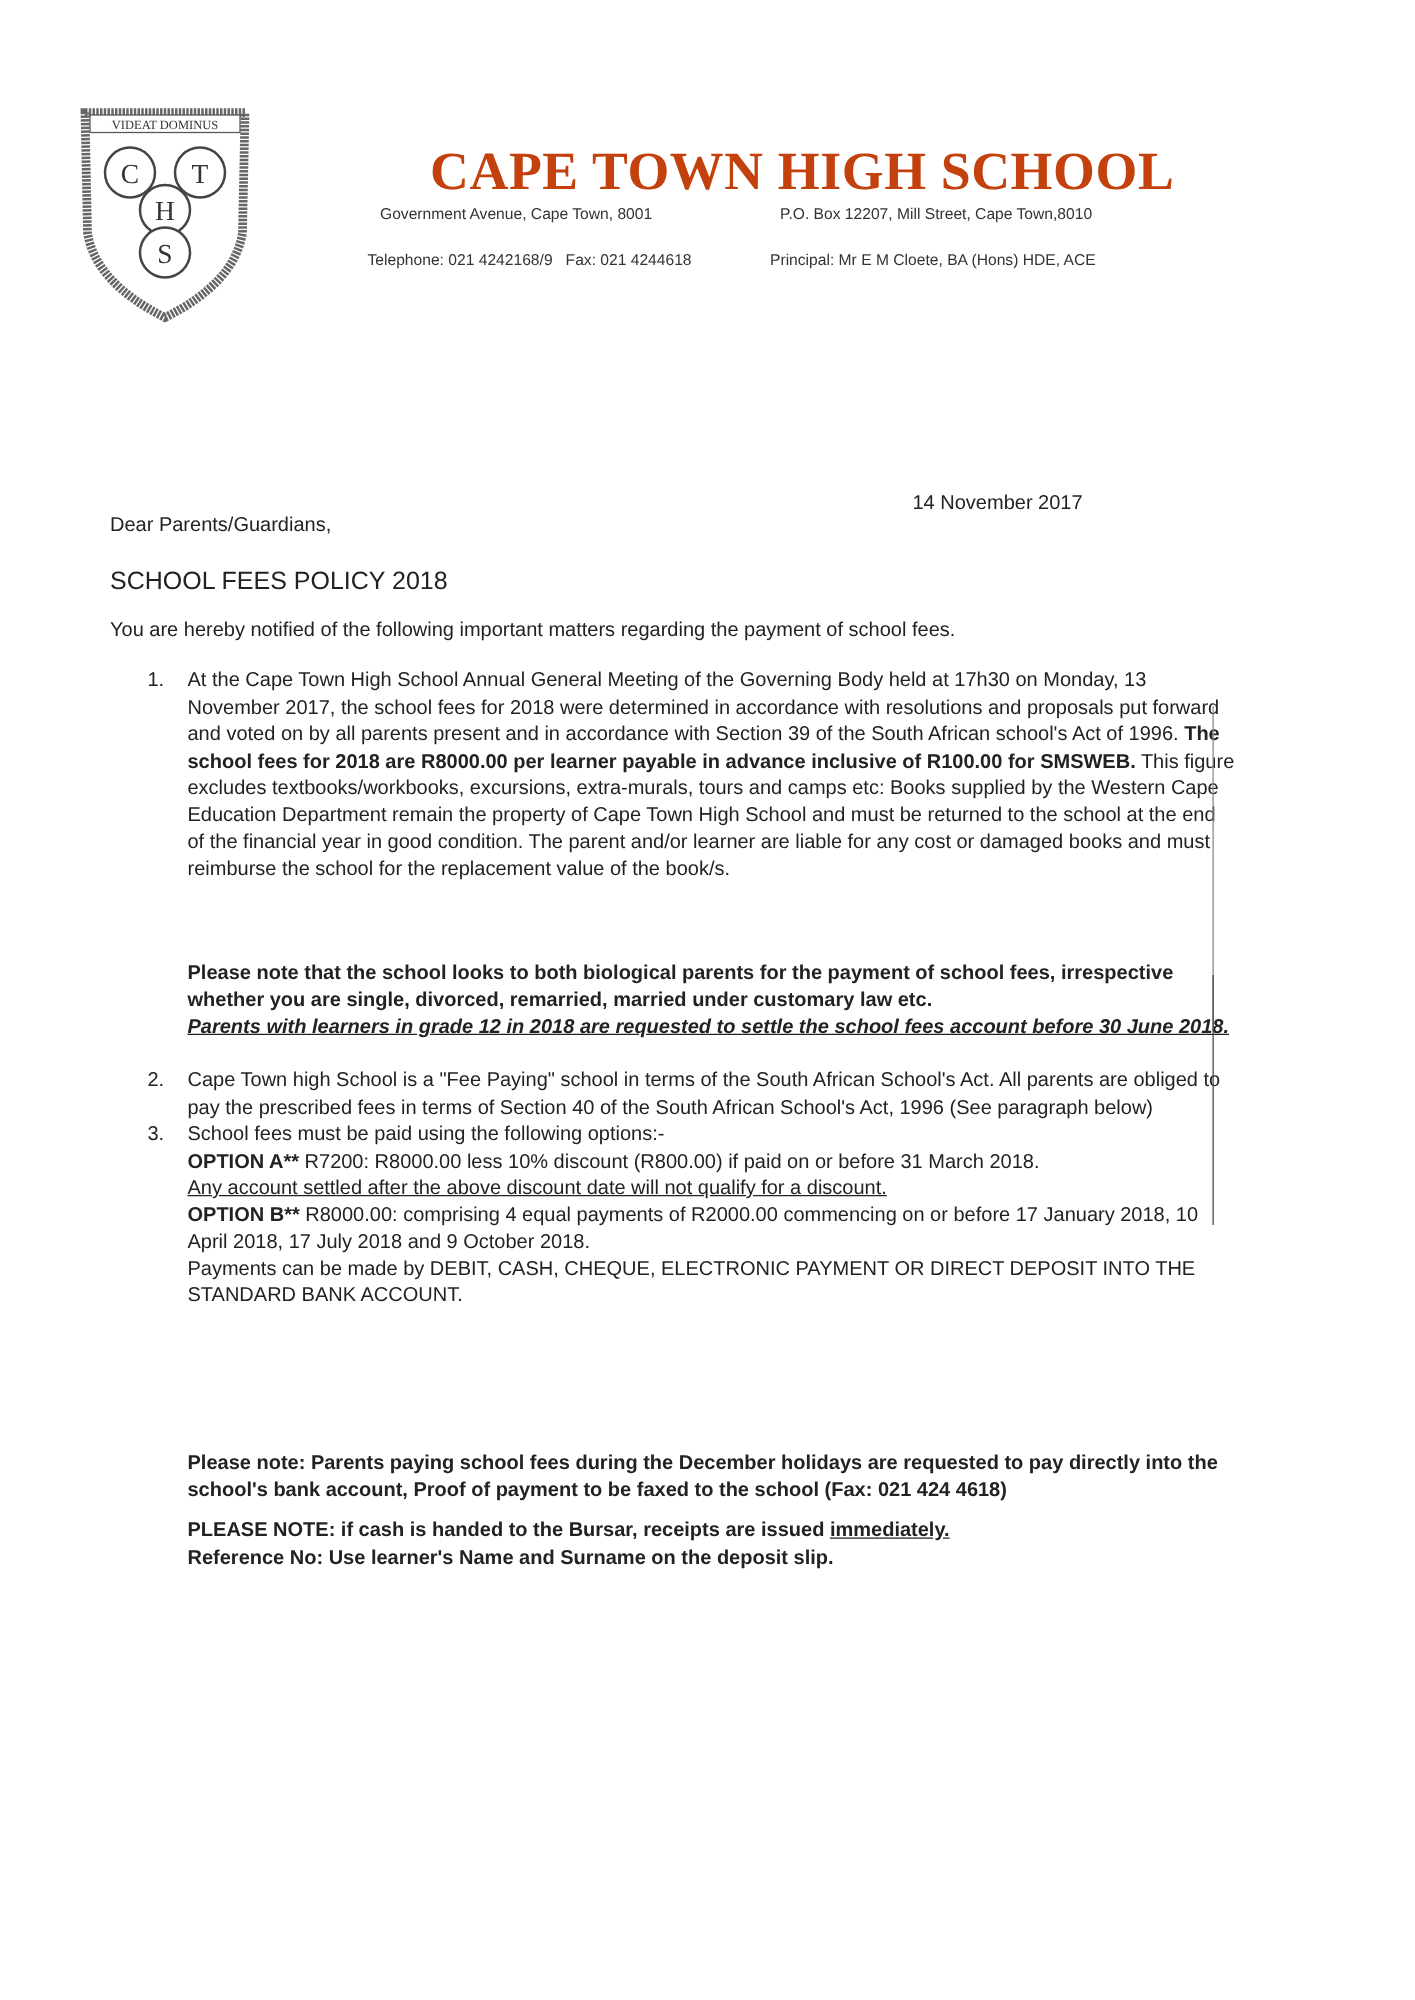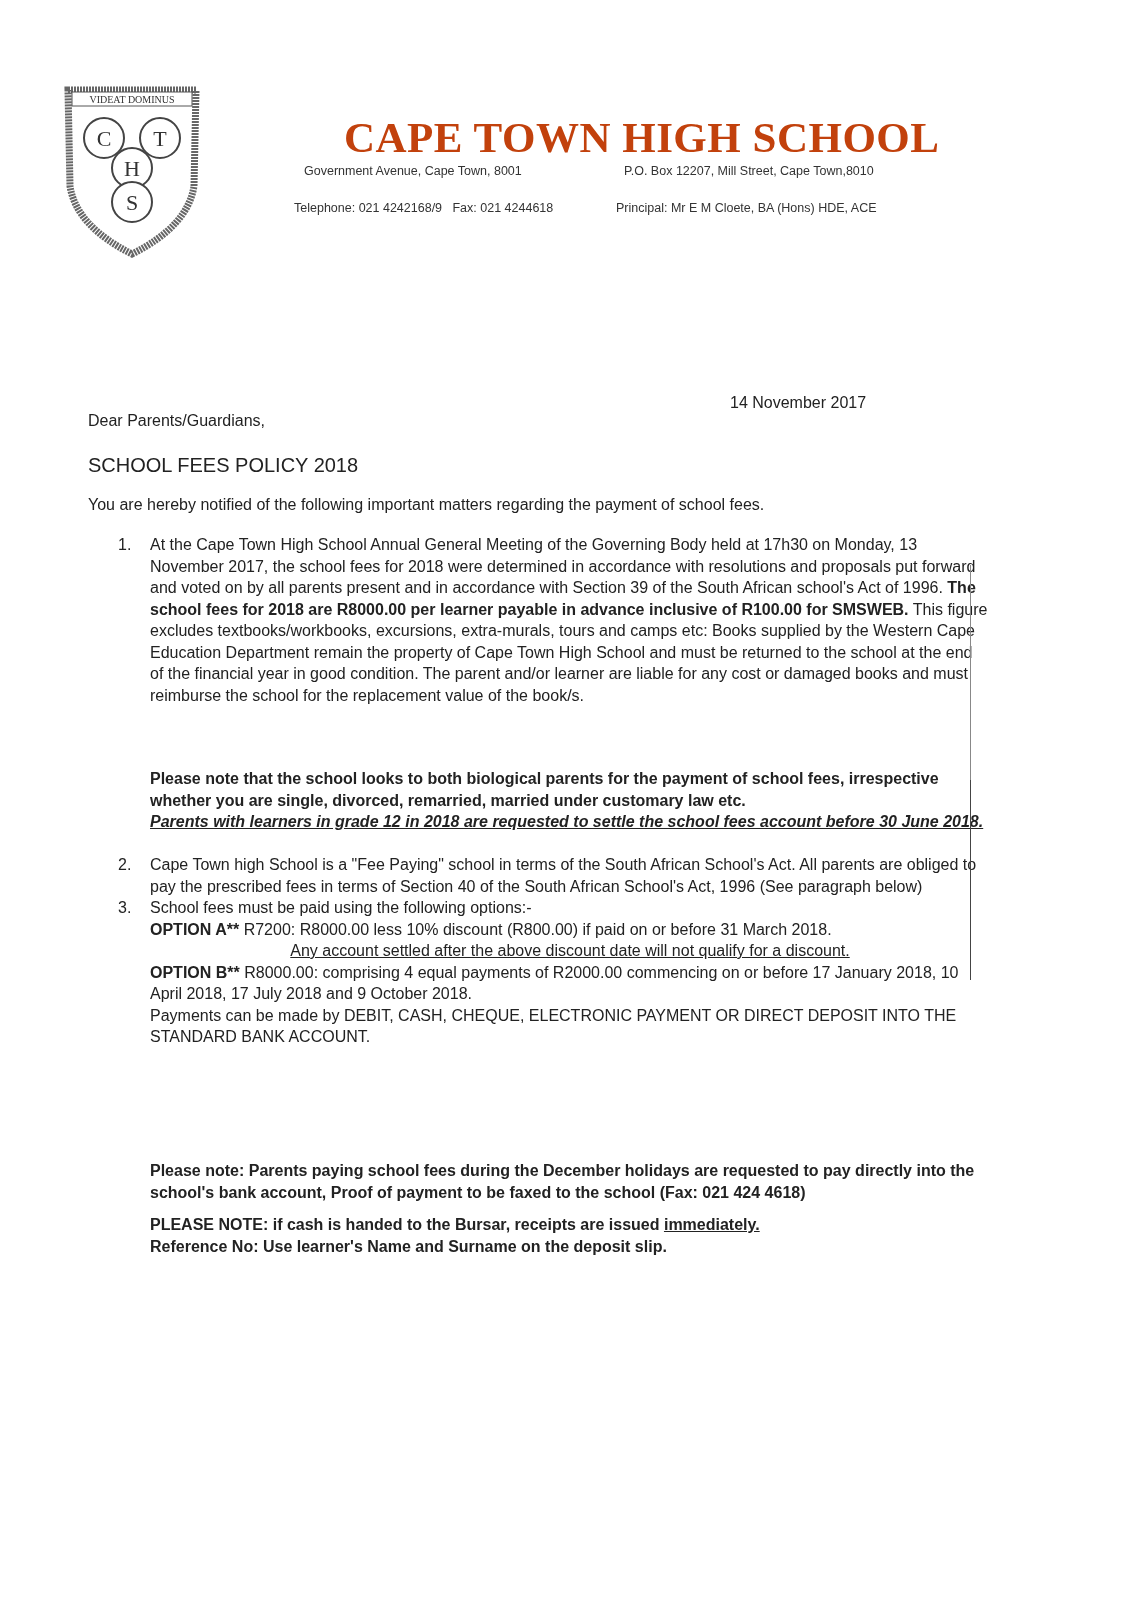--- a/index.html
+++ b/index.html
@@ -22,21 +22,21 @@
 
   .date { position: absolute; left: 730px; top: 394px; font-size: 16px; }
   .salutation { position: absolute; left: 88px; top: 412px; font-size: 16px; }
   .title { position: absolute; left: 88px; top: 454px; font-size: 20px; }
   .intro { position: absolute; left: 88px; top: 496px; font-size: 16px; }
 
   .body-block { position: absolute; left: 110px; font-size: 16px; line-height: 21.5px; width: 880px; }
   .item { position: relative; padding-left: 40px; }
   .num { position: absolute; left: 8px; top: 0; }
   .bold { font-weight: bold; }
-  .u { text-decoration: underline; text-align: center; }
+  .u { text-decoration: underline; }
   .bi-u { font-weight: bold; font-style: italic; text-decoration: underline; }
   .block1 { top: 534px; }
   .note1 { top: 768px; left: 150px; width: 840px; }
   .block2 { top: 854px; }
   .note2 { top: 1160px; left: 150px; width: 880px; line-height: 22px; }
   .note3 { top: 1214px; left: 150px; width: 880px; line-height: 22px; }
   .p { margin: 0; }
   .vline { position: absolute; width: 1px; background: #444; }
 </style>
 </head>

